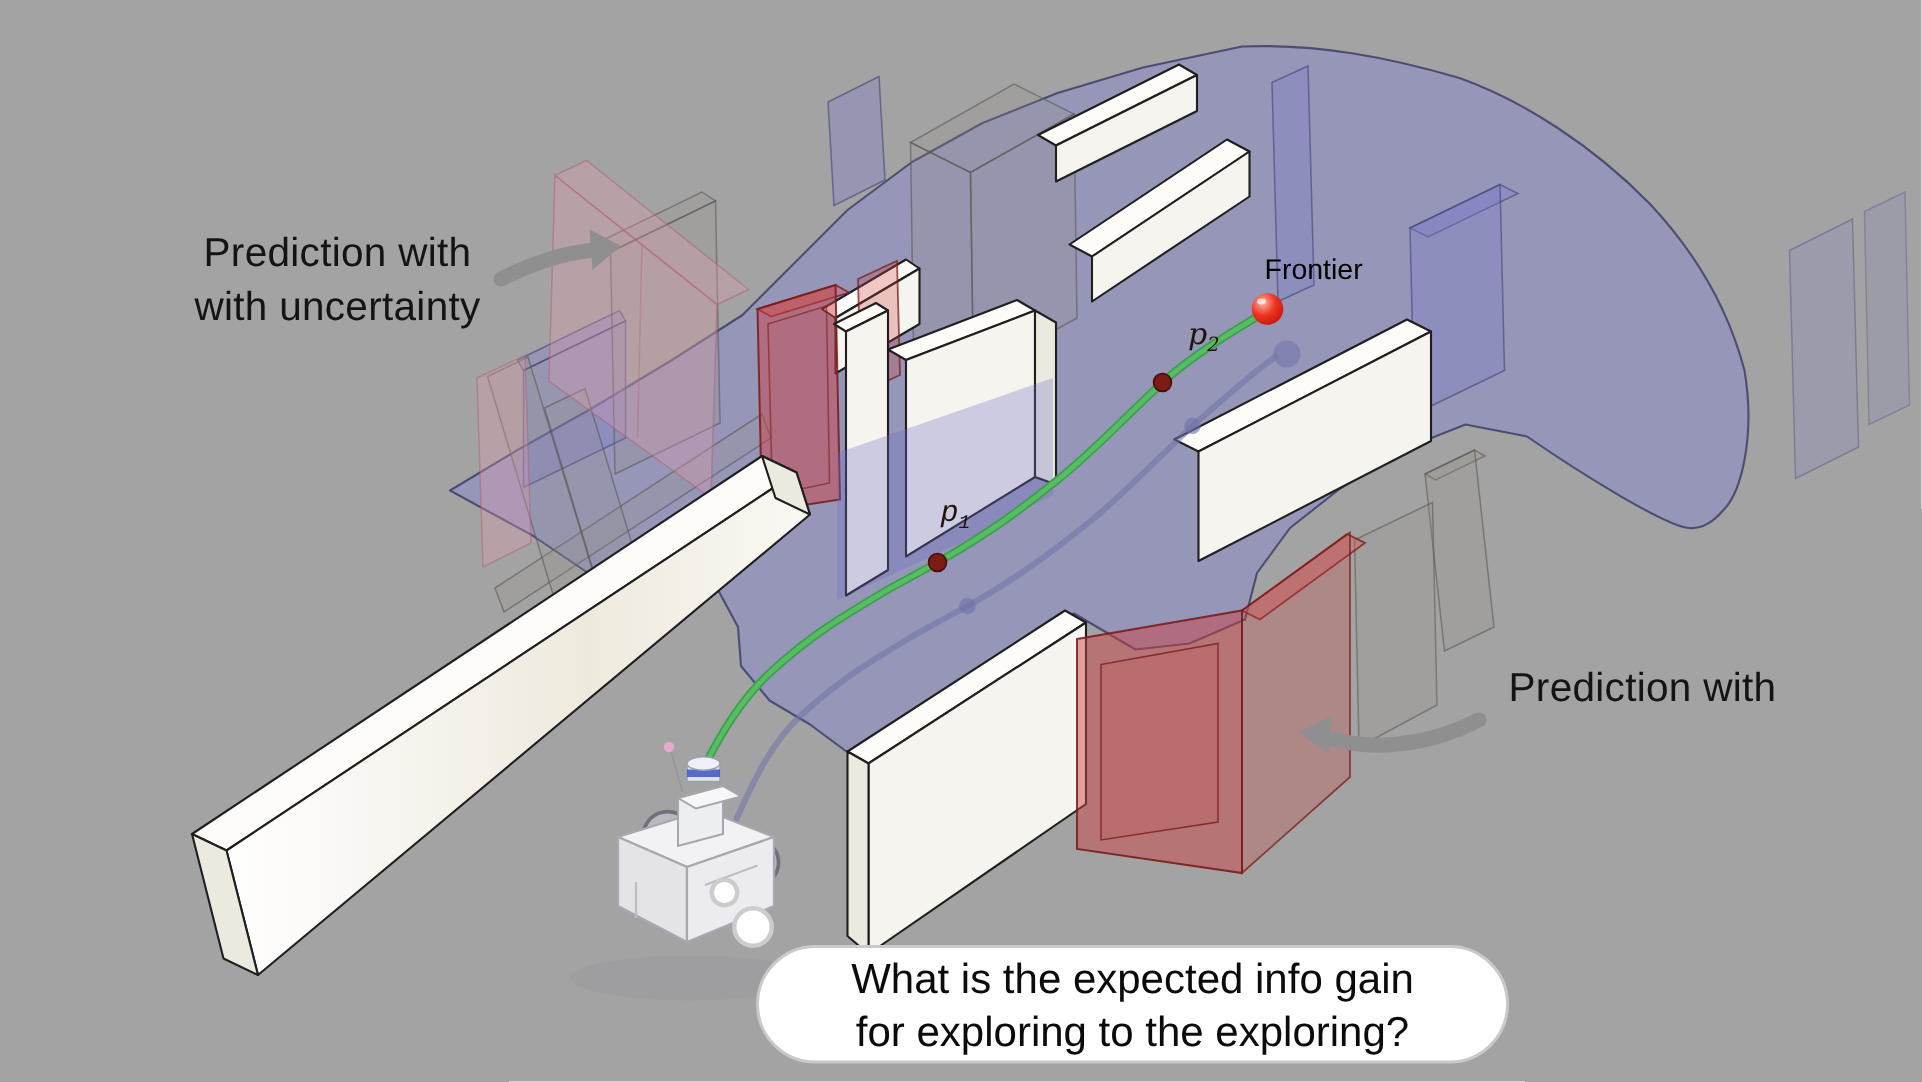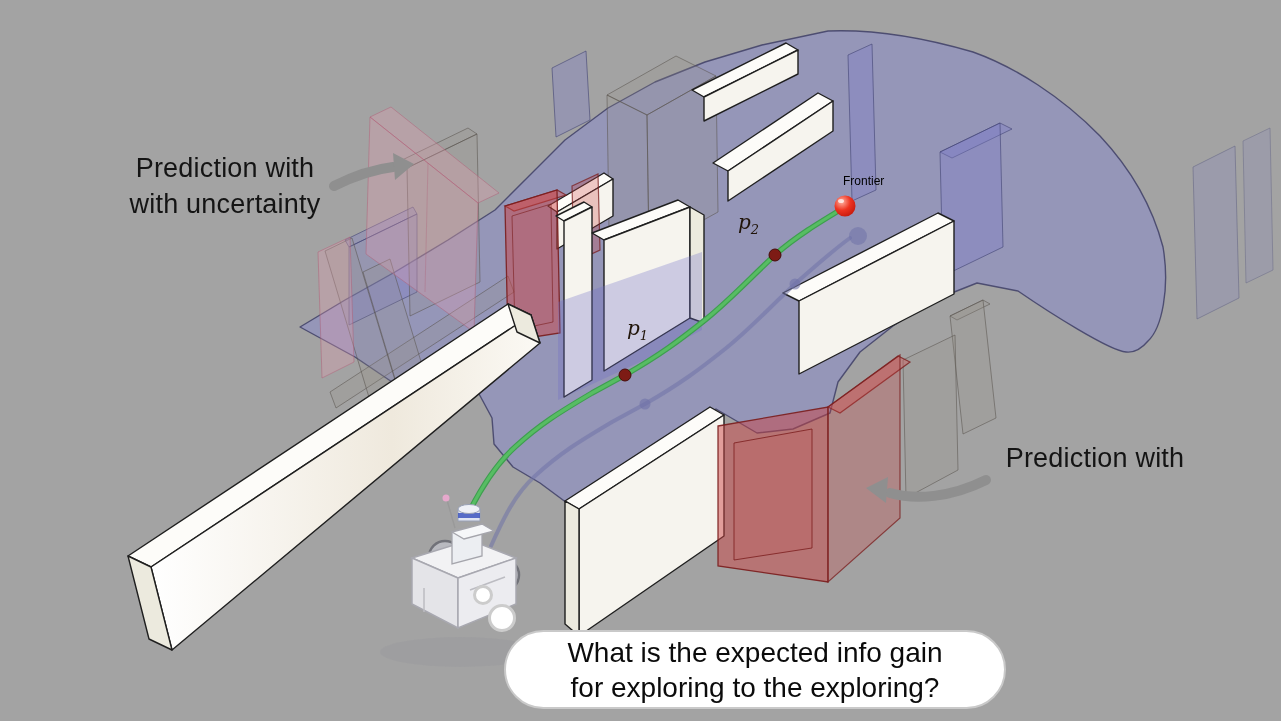--- a/index.html
+++ b/index.html
@@ -3,27 +3,27 @@
 <meta charset="utf-8">
 <style>
   html,body{margin:0;padding:0;background:#ffffff;}
   #canvas{position:relative;width:1281px;height:721px;background:#a3a3a3;overflow:hidden;
           font-family:"Liberation Sans",sans-serif;}
   #scene{position:absolute;left:0;top:0;}
   .lbl{position:absolute;color:#141414;text-align:center;font-size:27px;line-height:36px;
        letter-spacing:.2px;}
   #lblHigh{left:72px;top:150px;width:306px;}
   #lblLow{left:942px;top:440px;width:306px;}
-  #lblFrontier{position:absolute;left:843px;top:172px;width:110px;font-size:12px;
+  #lblFrontier{position:absolute;left:843px;top:172px;width:110px;font-size:19px;
        line-height:18px;color:#000;text-align:left;}
   .wp{position:absolute;font-family:"DejaVu Serif",serif;font-style:italic;font-size:20px;
       color:#201409;}
   .wp sub{font-size:13px;}
-  #wp1{left:627px;top:316px;}
-  #wp2{left:738px;top:210px;}
+  #wp1{left:627px;top:331px;font-family:Liberation Mono, monospace;}
+  #wp2{left:792px;top:210px;}
   #bubble{position:absolute;left:504px;top:630px;width:502px;height:79px;background:#ffffff;
       border:2.5px solid #c9c9c9;border-radius:40px;display:flex;flex-direction:column;
       align-items:center;justify-content:center;font-size:28px;line-height:35px;color:#0b0b0b;
       box-sizing:border-box;text-align:right;}
   svg *{vector-effect:non-scaling-stroke;}
   .wallt{fill:#fdfcf9;stroke:#1f1f1f;stroke-width:1.4;stroke-linejoin:round;}
   .wallf{fill:#f6f4ee;stroke:#1f1f1f;stroke-width:1.4;stroke-linejoin:round;}
   .wallc{fill:#eceade;stroke:#1f1f1f;stroke-width:1.4;stroke-linejoin:round;}
   .ghost{fill:rgba(150,145,138,.22);stroke:rgba(90,84,78,.55);stroke-width:1;}
   .bghost{fill:rgba(125,127,200,.35);stroke:rgba(65,66,115,.6);stroke-width:1;}

